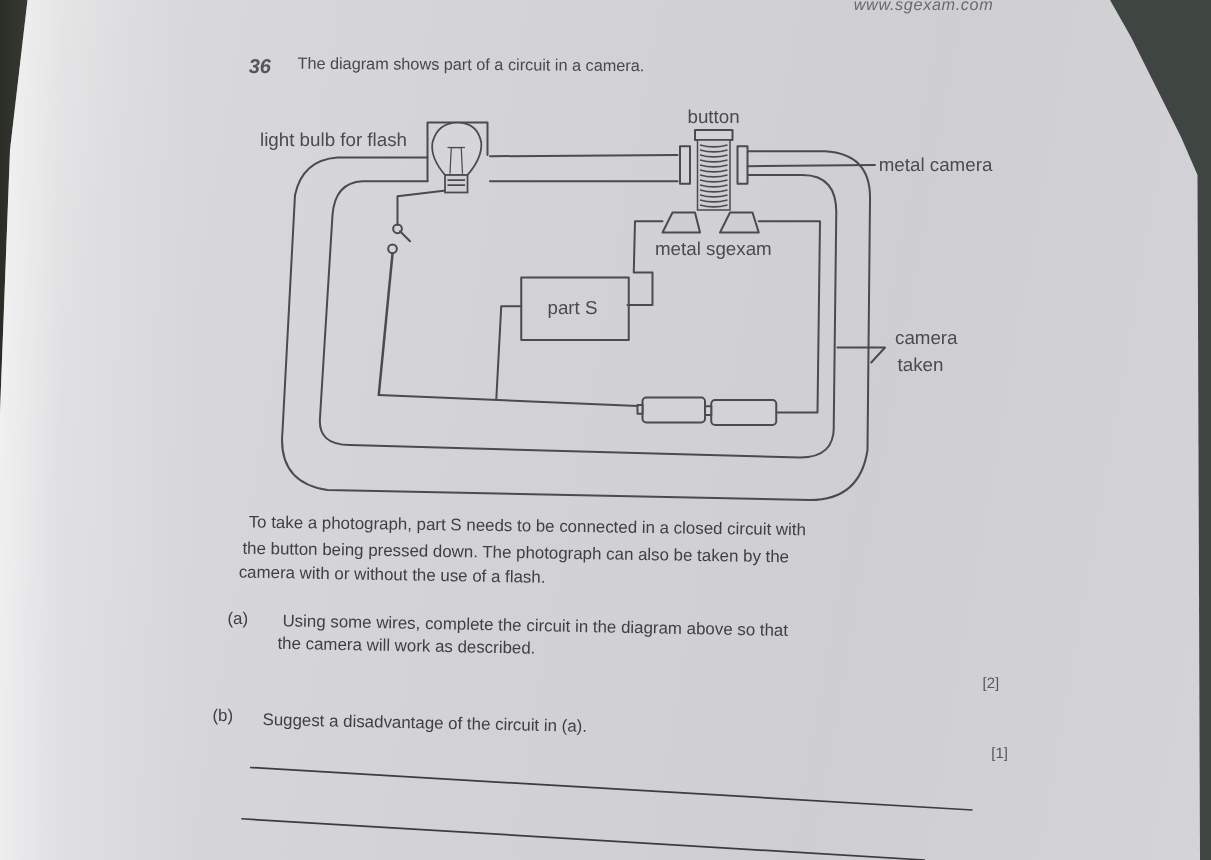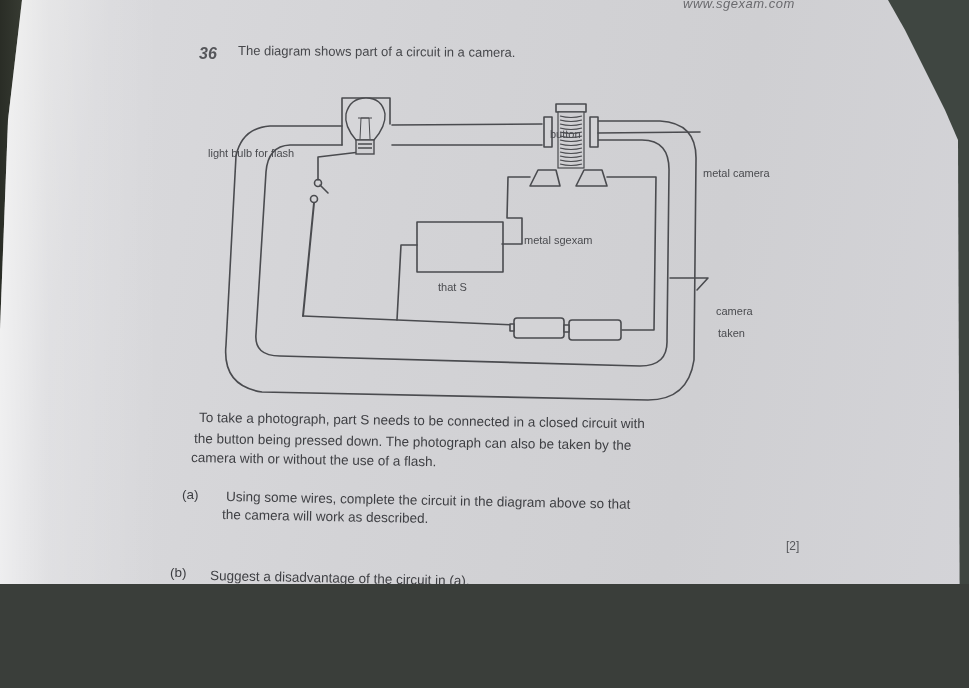--- a/index.html
+++ b/index.html
@@ -7,21 +7,21 @@
       padding: 0;
       width: 969px;
       height: 688px;
       overflow: hidden;
       background: #3a3e3a;
       font-family: "Liberation Sans", sans-serif;
     }
     .scene {
       position: relative;
       width: 969px;
-      height: 584px;
+      height: 688px;
       overflow: hidden;
       background: linear-gradient(90deg, #2a2d26 0%, #3b3f36 3%, #4a4d40 5%, #c8cbc8 9%, #d2d3d6 14%, #cfd0d3 100%);
     }
     .dark-right {
       position: absolute;
       top: 0; right: 0;
       width: 130px; height: 688px;
       background: #3f4641;
     }
     .page {
@@ -52,23 +52,22 @@
       font-size: 13px; color: #47484c;
       transform: rotate(0.4deg);
       transform-origin: left center;
     }
     .diagram {
       position: absolute; left: 0; top: 0;
       width: 969px; height: 688px;
     }
     .lbl {
       position: absolute;
-      font-size: 11px; color: #4a4b4f;
+      font-size: 15px; color: #4a4b4f;
       white-space: nowrap;
-      margin-top: 43px;
     }
     .para {
       position: absolute;
       font-size: 13.5px; color: #3e3f43;
       white-space: nowrap;
       transform-origin: left center;
     }
     .marks {
       position: absolute;
       font-size: 12px; color: #55565a;
@@ -155,21 +154,21 @@
         <path d="M358 144 L372 144 M358 148 L372 148" fill="none"></path>
         <path d="M360 139 L361 118 L369 118 L370 139" fill="none" stroke-width="1"></path>
         <path d="M358 118 L372 118" fill="none" stroke-width="1"></path>
       </g>
     </svg>
 
     <div class="lbl" style="left:208px; top:104px;">light bulb for flash</div>
     <div class="lbl" style="left:550px; top:85px;">button</div>
     <div class="lbl" style="left:703px; top:124px;">metal camera</div>
     <div class="lbl" style="left:524px; top:191px;">metal sgexam</div>
-    <div class="lbl" style="left:438px; top:238px;">that S</div>
+    <div class="lbl" style="left:438px; top:238px;">part S</div>
     <div class="lbl" style="left:716px; top:262px;">camera</div>
     <div class="lbl" style="left:718px; top:284px;">taken</div>
 
     <div class="para" style="left:199px; top:410px; transform: rotate(0.8deg);">To take a photograph, part S needs to be connected in a closed circuit with</div>
     <div class="para" style="left:194px; top:431px; transform: rotate(0.9deg);">the button being pressed down. The photograph can also be taken by the</div>
     <div class="para" style="left:191px; top:450px; transform: rotate(1deg);">camera with or without the use of a flash.</div>
 
     <div class="para" style="left:182px; top:487px;">(a)</div>
     <div class="para" style="left:226px; top:489px; transform: rotate(1.1deg);">Using some wires, complete the circuit in the diagram above so that</div>
     <div class="para" style="left:222px; top:507px; transform: rotate(1.1deg);">the camera will work as described.</div>

